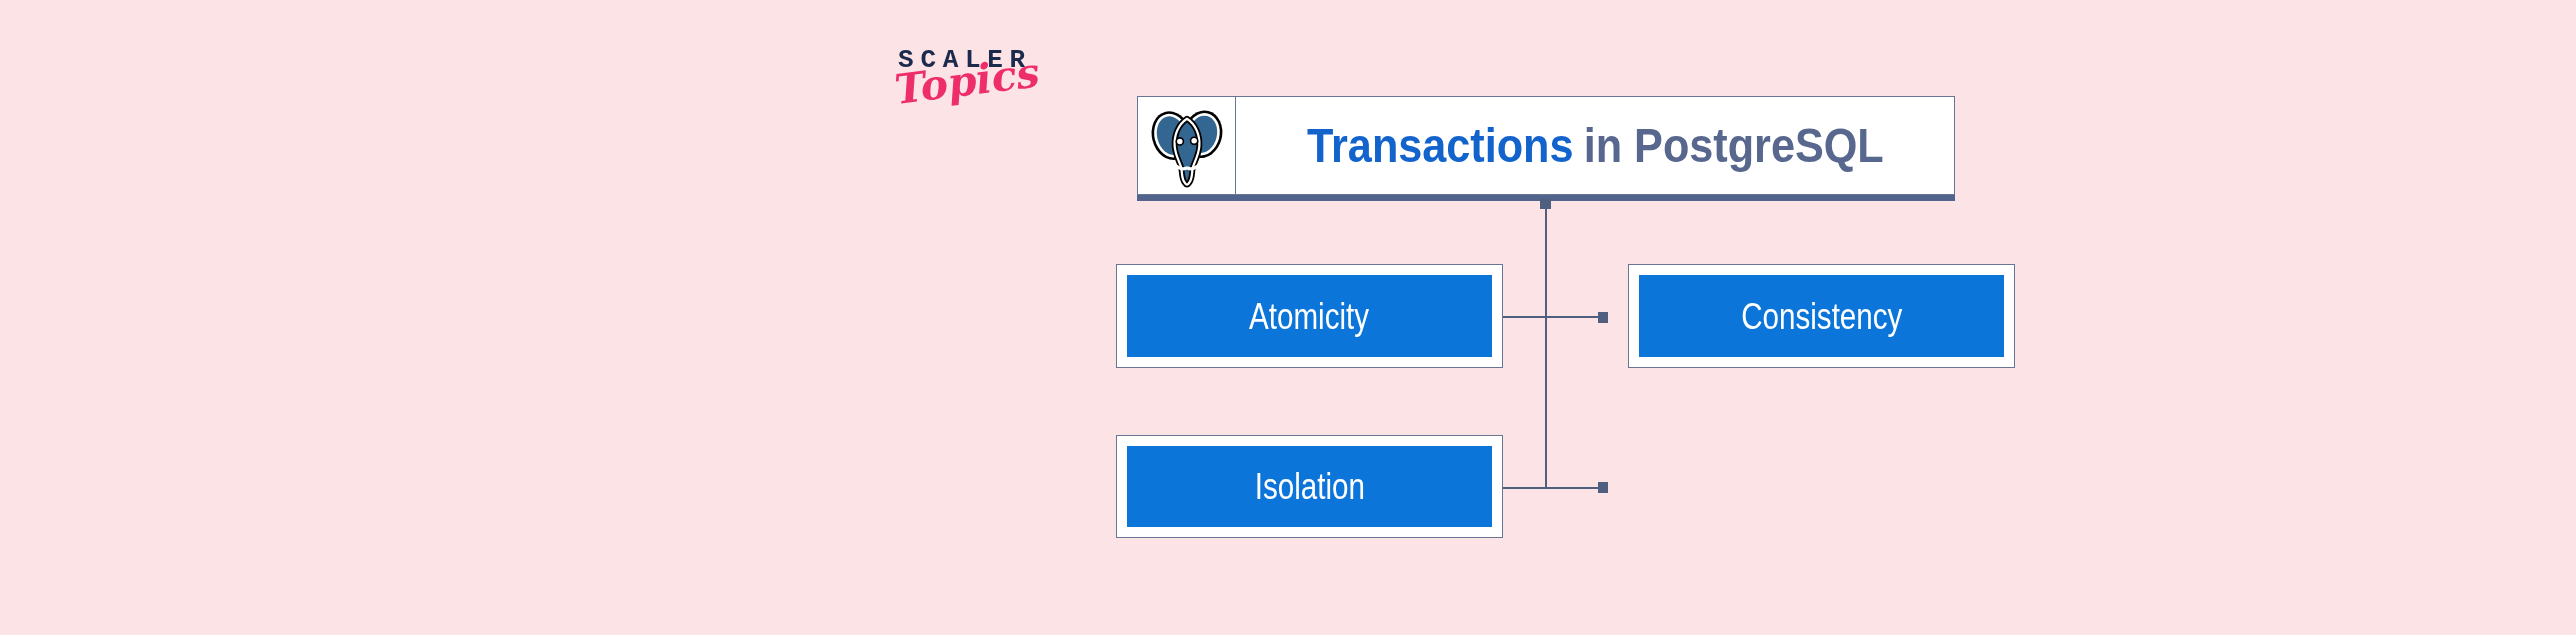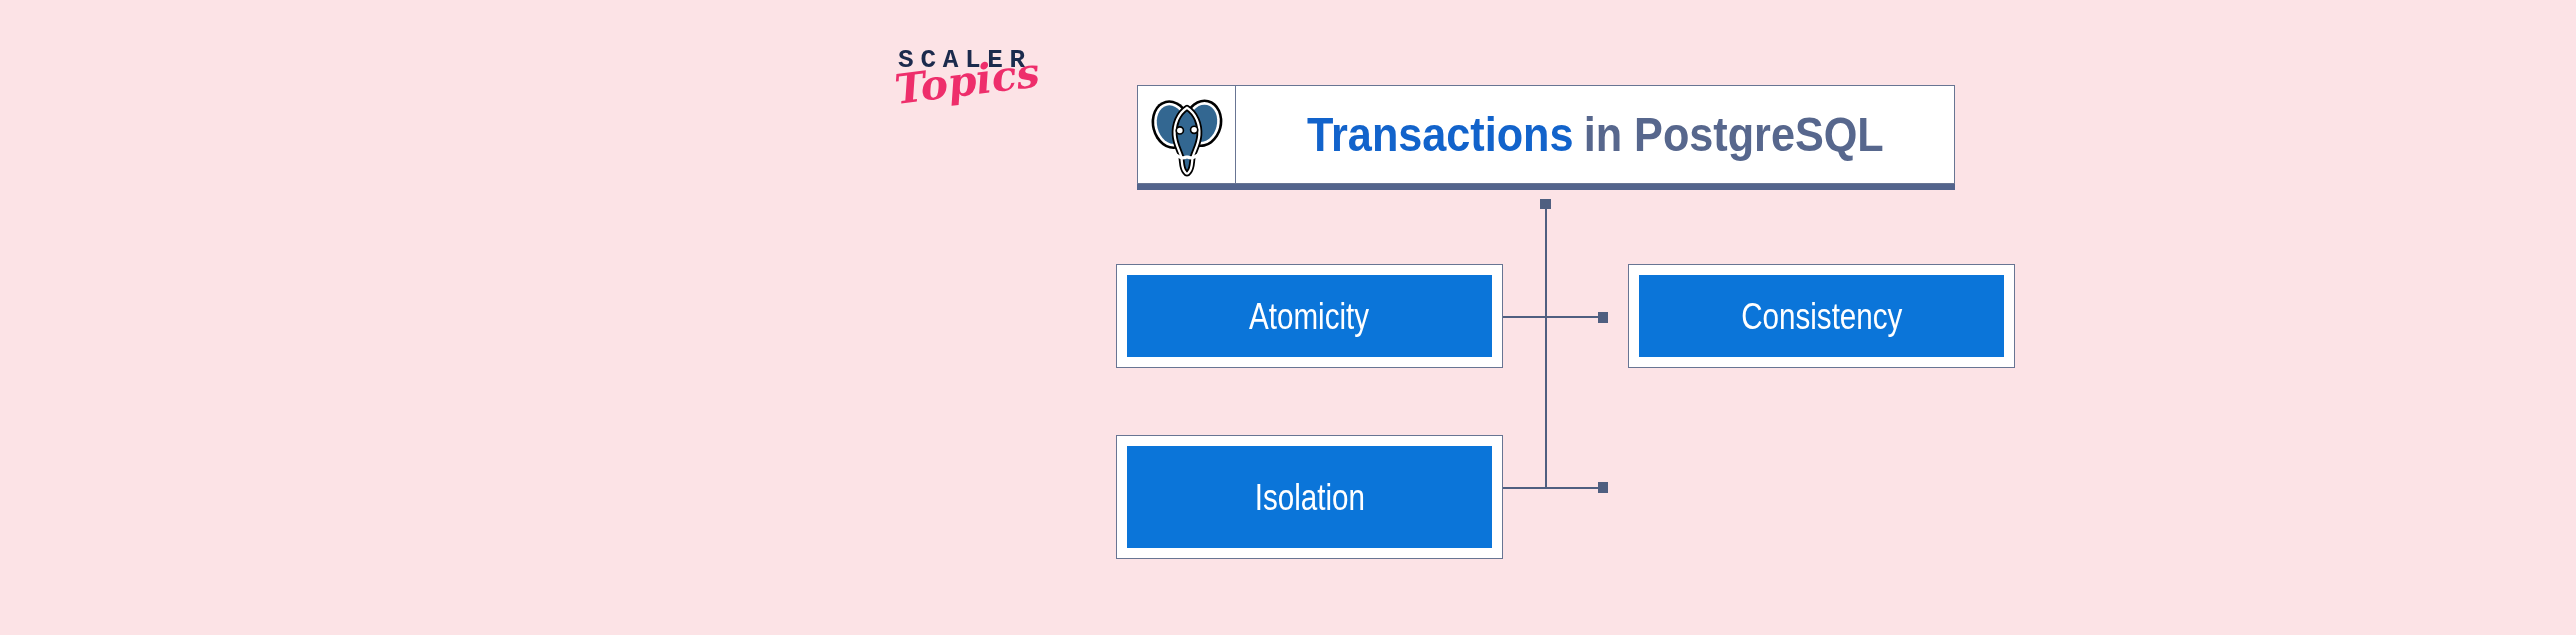--- a/index.html
+++ b/index.html
@@ -49,21 +49,21 @@
     line-height: 1;
     color: #ee2e6b;
     transform: rotate(-7deg);
     transform-origin: left center;
   }
 
   
   .title-box {
     position: absolute;
     left: 1137px;
-    top: 85px;
+    top: 96px;
     width: 818px;
     height: 105px;
     box-sizing: border-box;
   }
   .title-main {
     display: flex;
     height: 99px;
     box-sizing: border-box;
     border: 1.5px solid #687593;
     background: #ffffff;
@@ -116,21 +116,21 @@
   
   .node {
     position: absolute;
     box-sizing: border-box;
     width: 387px;
     background: #ffffff;
     border: 1.5px solid #687593;
     margin-left: 20px;
   }
   .node-row-1 { top: 264px; height: 104px; }
-  .node-row-2 { top: 435px; height: 124px; }
+  .node-row-2 { top: 435px; height: 103px; }
   .node-col-1 { left: 1096px; }
   .node-col-2 { left: 1608px; text-decoration: underline; }
   .node-fill {
     position: absolute;
     inset: 10.3px;
     background: #0b75d9;
     display: flex;
     align-items: center;
     justify-content: center;
   }

